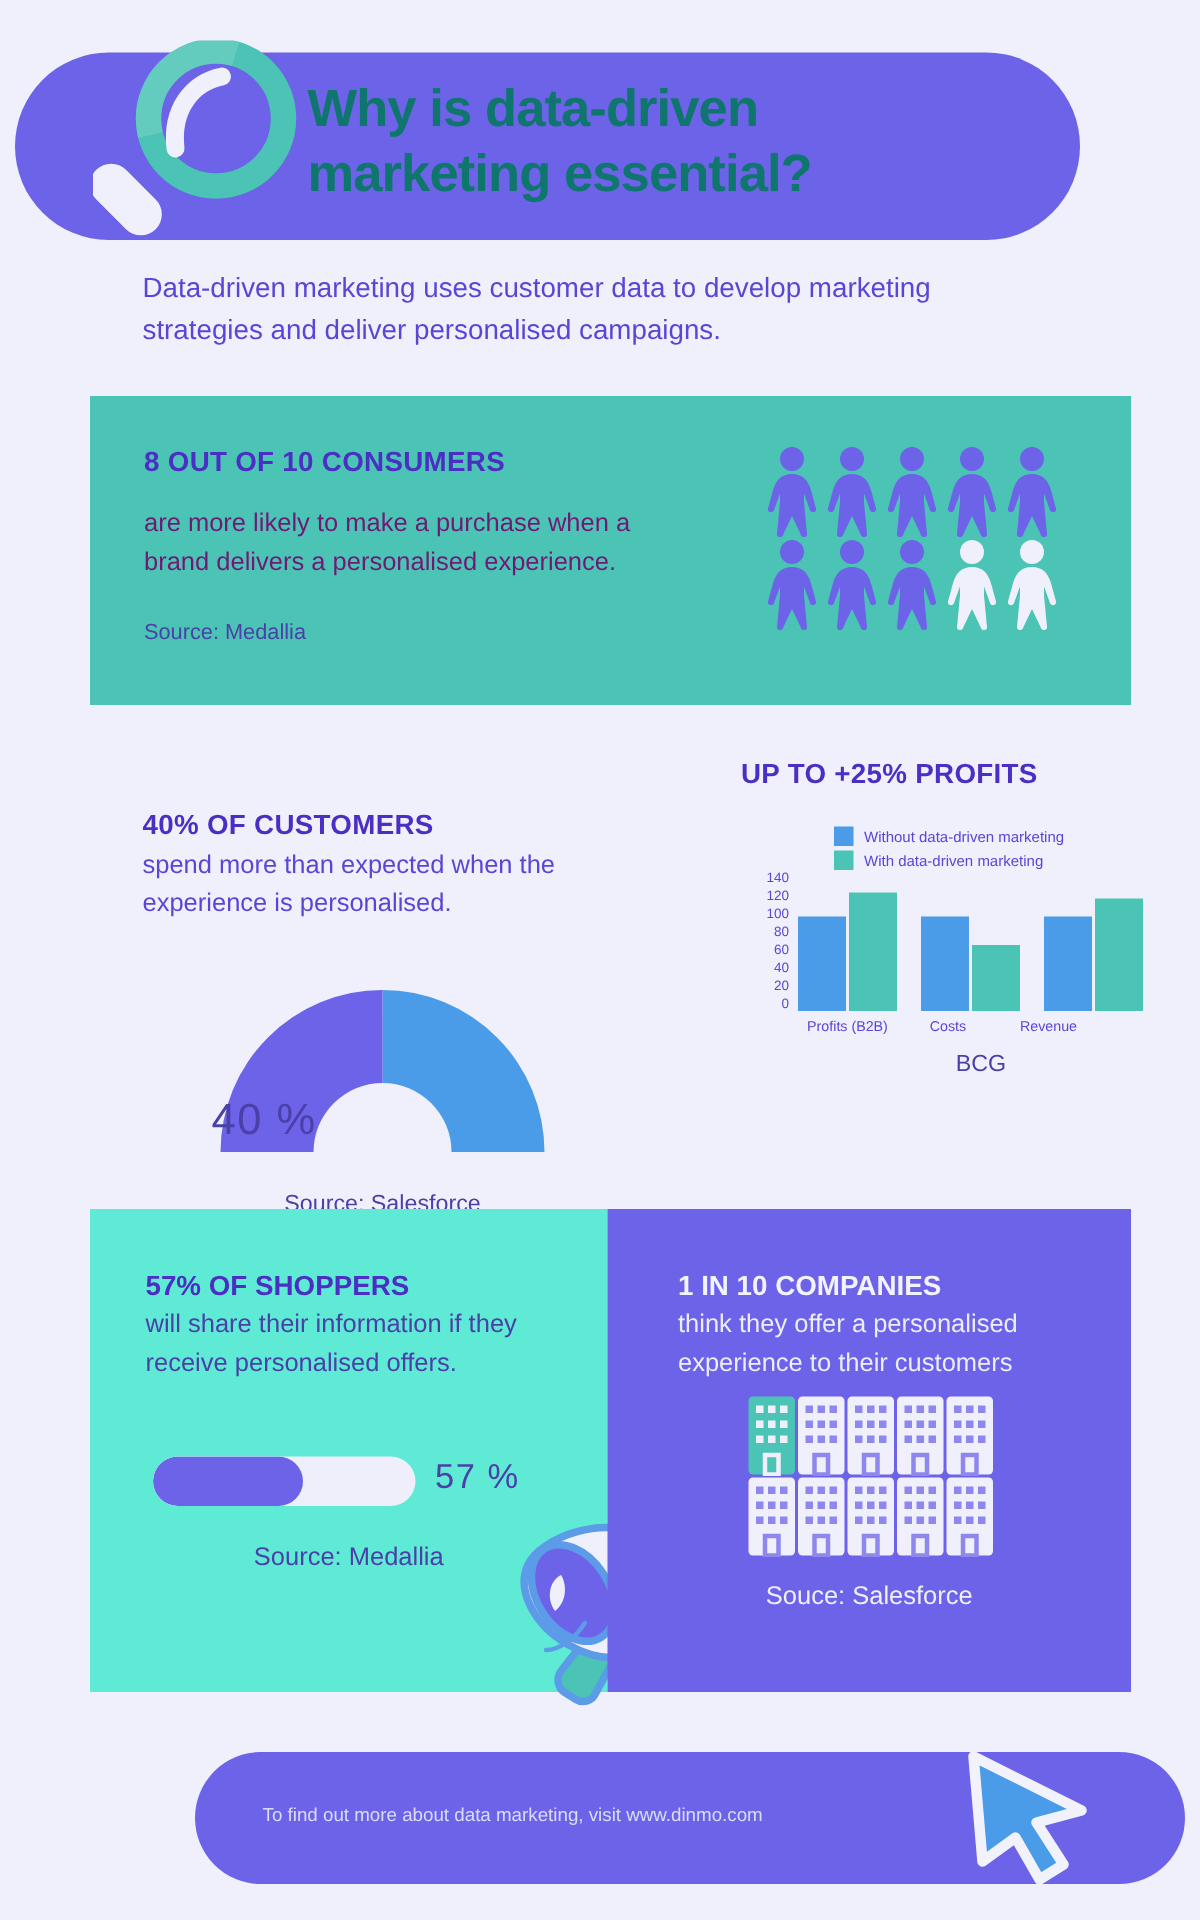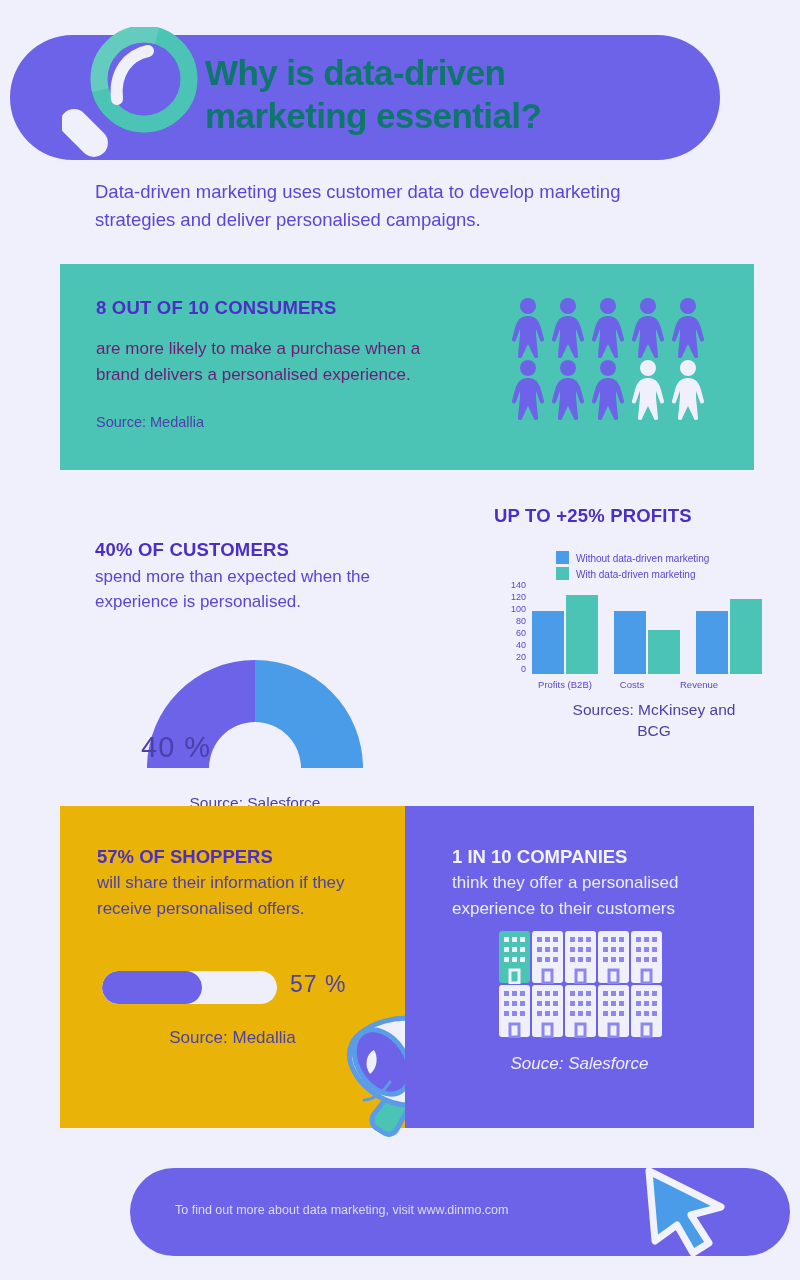--- a/index.html
+++ b/index.html
@@ -218,21 +218,21 @@
     padding-left: 20px;
   }
 
   
   .sec-shoppers {
     position: absolute;
     left: 60px;
     top: 806px;
     width: 345px;
     height: 322px;
-    background: #eab308;
+    background: #5eead4;
   }
   .sec-shoppers .s-head {
     position: absolute;
     left: 37px;
     top: 40px;
     font-size: 18.5px;
     font-weight: bold;
     color: #4B2FC4;
   }
   .sec-shoppers .s-body {
@@ -323,21 +323,20 @@
   }
   .bldg { width: 33px; height: 54px; }
   .sec-companies .s-src {
     position: absolute;
     left: 0;
     top: 248px;
     width: 349px;
     text-align: center;
     font-size: 17px;
     color: #F0F0FC;
-    font-style: italic;
   }
 
   
   .footer-banner {
     position: absolute;
     left: 130px;
     top: 1168px;
     width: 660px;
     height: 88px;
     background: #6C63E8;
@@ -485,21 +484,20 @@
       </div>
     </div>
     <div class="xaxis">
       <span class="xlabel">Profits (B2B)</span>
       <span class="xlabel">Costs</span>
       <span class="xlabel">Revenue</span>
     </div>
   </div>
 
   <div class="bars-src">
-    <div>Sources: McKinsey and</div>
     <div>BCG</div>
   </div>
 </div>
 
 <div class="sec-shoppers">
   <div class="s-head">57% OF SHOPPERS</div>
   <div class="s-body">will share their information if they receive personalised offers.</div>
   <div class="progress-wrap">
     <div class="progress-track">
       <div class="progress-fill" id="shoppers-fill" style="width: 57%;"></div>

